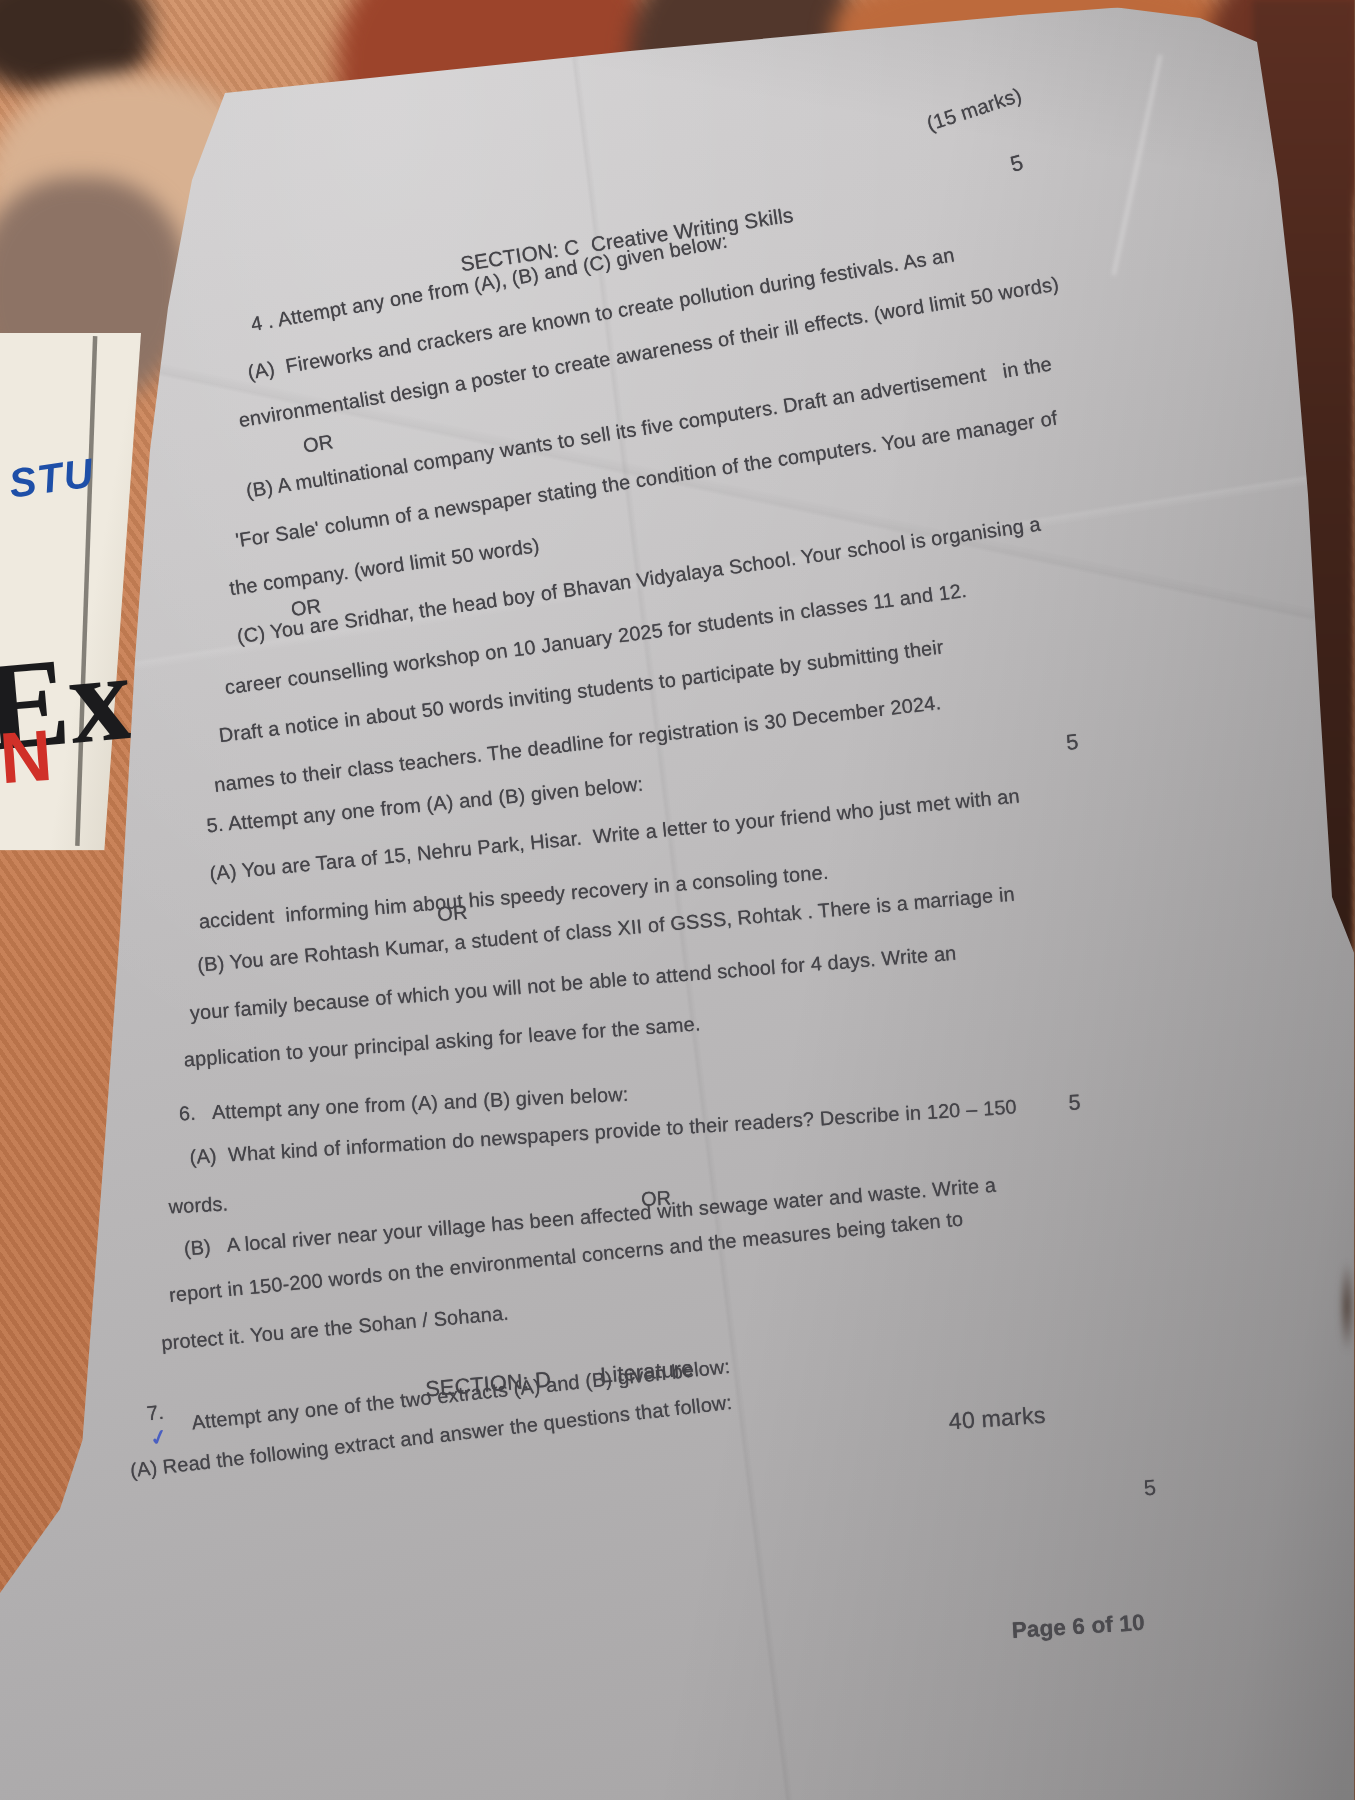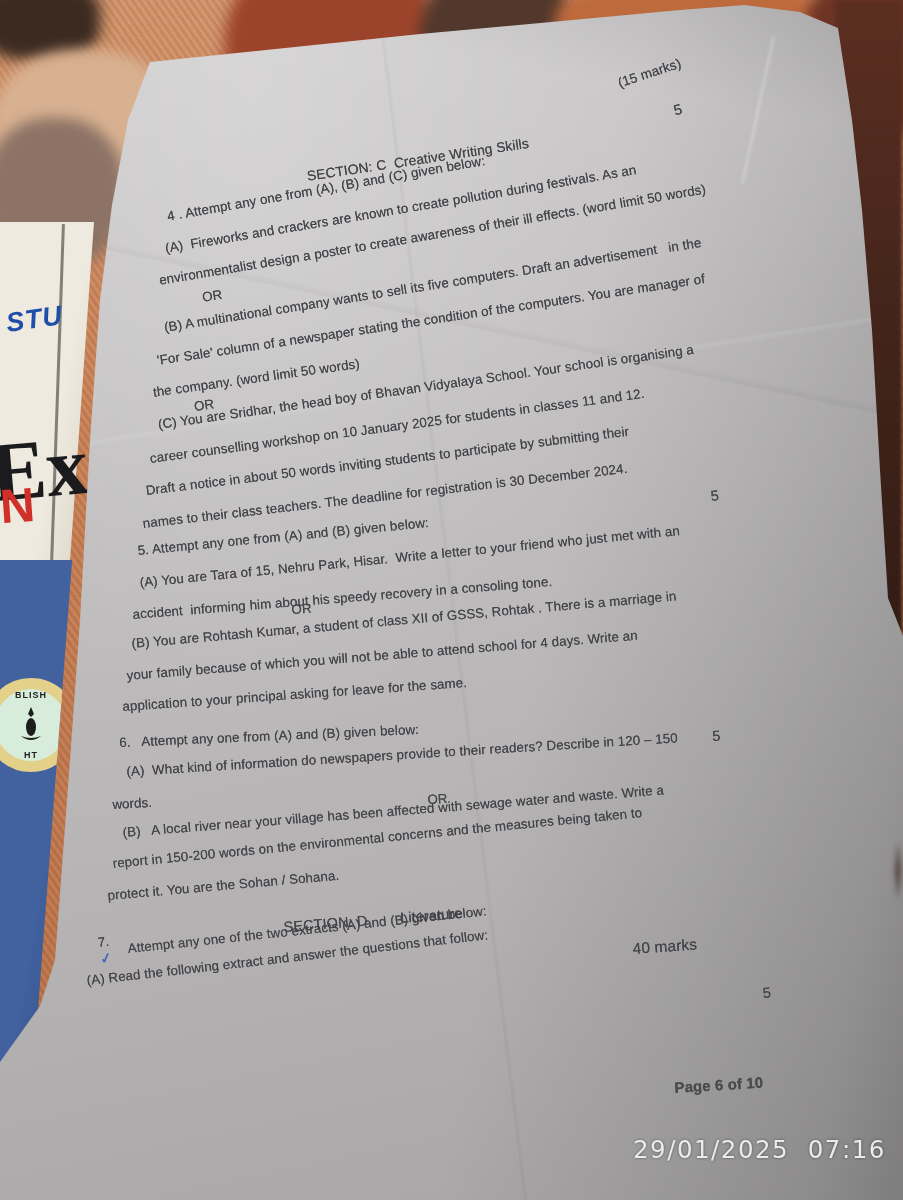--- a/index.html
+++ b/index.html
@@ -98,31 +98,20 @@
     <div class="patch p-rtop"></div>
   </div>
   <div class="blanket-right"></div>
 
   <div class="books">
     <div class="book-white"></div>
     <div class="book-edge-line"></div>
     <span class="spine-top">STU</span>
     <span class="spine-big">Ex</span>
     <span class="spine-red">N</span>
-    <div class="book-blue">
-      <div class="logo">
-        <span class="logo-top">BLISH</span>
-        <svg width="26" height="40" viewBox="0 0 26 40">
-          <path d="M13 2 L16 9 L13 12 L10 9 Z" fill="#1d1d1d"></path>
-          <ellipse cx="13" cy="22" rx="5" ry="9" fill="#1d1d1d"></ellipse>
-          <path d="M3 31 Q13 39 23 31 Q13 35 3 31 Z" fill="#1d1d1d"></path>
-        </svg>
-        <span class="logo-bottom">HT</span>
-      </div>
-    </div>
   </div>
 
   <div class="paper"></div>
   <div class="crease"></div>
   <div class="smudge"></div>
 
   <div class="lines" id="lines">
       <div class="line" style="left: 616px; top: 76px; transform: rotate(-18deg); font-size: 13.5px;">(15 marks)</div>
       <div class="line" style="left: 672px; top: 103px; transform: rotate(-15deg); font-size: 14.5px;">5</div>
       <div class="line" style="left: 306px; top: 169px; transform: rotate(-8.5deg); font-size: 13.8px; font-weight: 500;">SECTION: C  Creative Writing Skills</div>
@@ -158,15 +147,14 @@
       <div class="line" style="left: 632px; top: 940px; transform: rotate(-4deg); font-size: 15.5px;">40 marks</div>
       <div class="line" style="left: 97px; top: 935px; transform: rotate(-6deg); font-size: 13.5px;">7.</div>
       <div class="line" style="left: 127px; top: 941px; transform: rotate(-6deg);">Attempt any one of the two extracts (A) and (B) given below:</div>
       <div class="line" style="left: 86px; top: 973px; transform: rotate(-6.5deg);">(A) Read the following extract and answer the questions that follow:</div>
       <div class="line" style="left: 762px; top: 985px; transform: rotate(-5deg); font-size: 14.5px;">5</div>
       <div class="line" style="left: 674px; top: 1079px; transform: rotate(-3.5deg); font-size: 15px; font-weight: 600; color: rgb(75, 74, 78);">Page 6 of 10</div>
     </div>
 
   <div class="checkmark">✓</div>
 
-  <div class="timestamp">29/01/2025  07:16</div>
 
 </div>
 
 </body></html>

